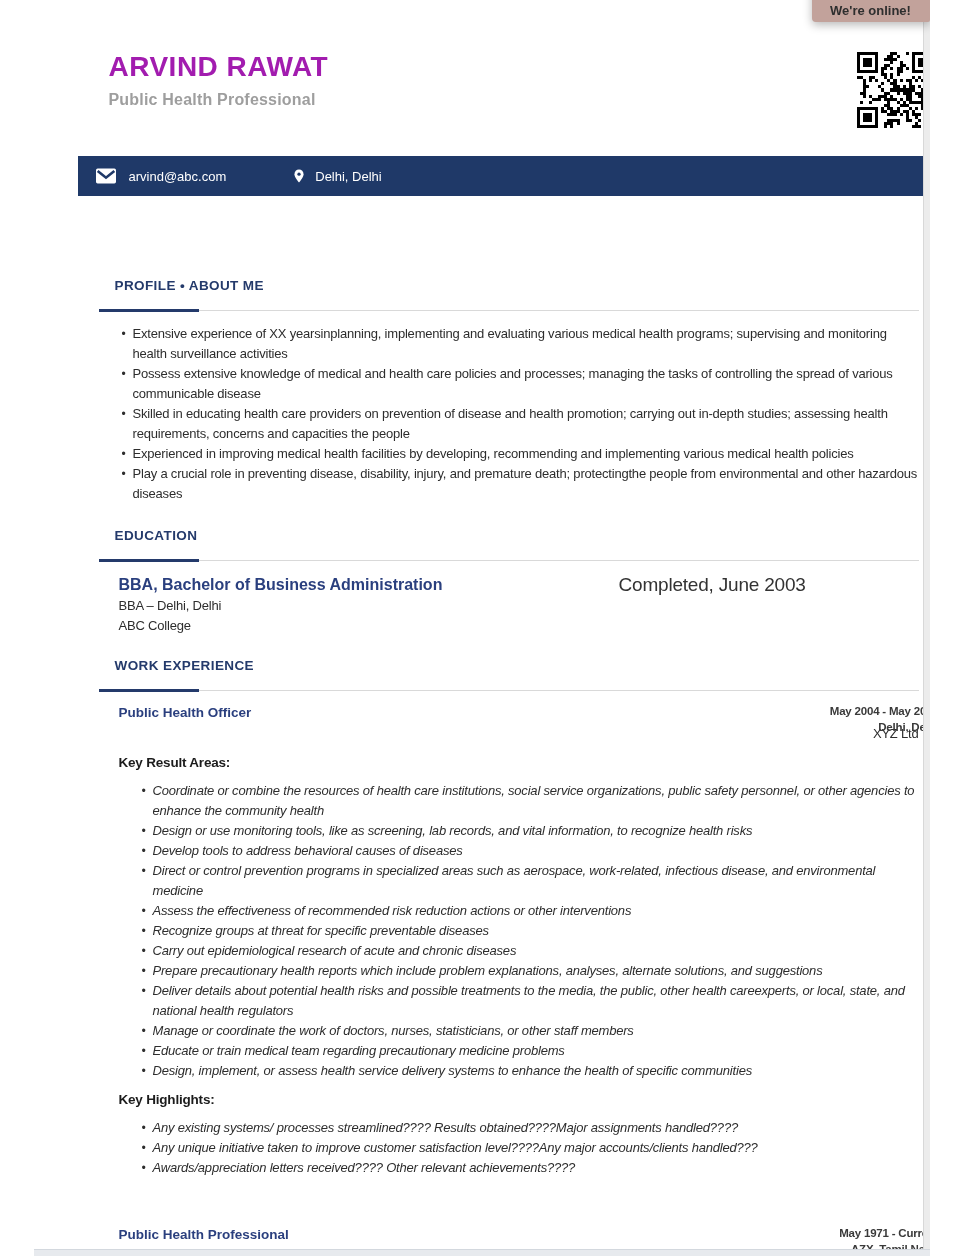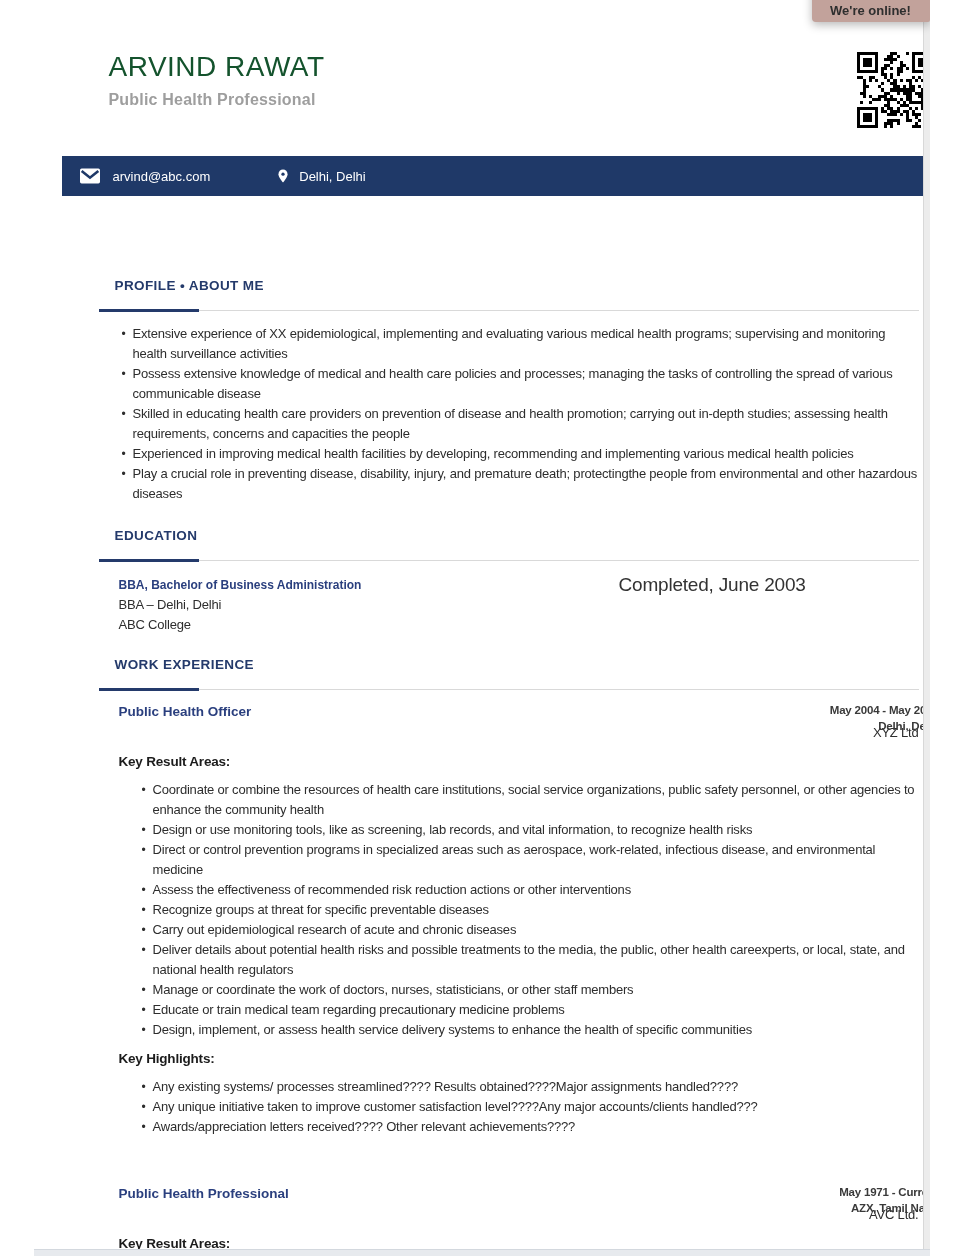--- a/index.html
+++ b/index.html
@@ -29,30 +29,30 @@
     position:absolute;top:-13px;right:0;width:118px;height:35px;
     background:#c2a29b;color:#2e2e2e;
     display:flex;align-items:flex-end;justify-content:center;
     font-size:13px;font-weight:bold;padding-bottom:4px;box-sizing:border-box;
     box-shadow:0 3px 10px rgba(0,0,0,.28);
     border-radius:0 0 2px 4px;cursor:pointer;z-index:10;
   }
   
   .header-text{position:absolute;left:75px;top:52px;}
   h1.name{
-    margin:0;font-size:28px;font-weight:normal;color:#14532d;letter-spacing:.5px;line-height:30px;
+    margin:0;font-size:28px;font-weight:bold;color:#a21caf;letter-spacing:.5px;line-height:30px;
   }
   .subtitle{
     margin-top:9px;font-size:16px;font-weight:bold;color:#9e9e9e;letter-spacing:.2px;
   }
   .qr{position:absolute;left:823px;top:52px;width:76px;height:76px;}
   .qr svg{width:76px;height:76px;display:block;}
   
   .contact-bar{
-    position:absolute;left:28px;top:156px;width:862px;height:40px;
+    position:absolute;left:44px;top:156px;width:862px;height:40px;
     background:#1f3968;color:#fff;display:flex;align-items:center;
     box-sizing:border-box;padding-left:18px;
   }
   .contact-item{display:flex;align-items:center;font-size:13px;}
   .contact-item .cicon{width:20px;height:16px;margin-right:13px;display:inline-flex;}
   .contact-item.loc{margin-left:66px;}
   .contact-item.loc .cicon{width:14px;height:18px;margin-right:9px;}
   
   .content{position:absolute;left:65px;top:262px;width:820px;color:#2d2d2d;}
   h2.sec-h{
@@ -62,30 +62,30 @@
   .sec-rule::before{content:"";position:absolute;left:0;right:0;top:1px;height:1px;background:#d9d9d9;}
   .sec-rule::after{content:"";position:absolute;left:0;top:0;width:100px;height:3px;background:#243a6b;}
   ul.bullets{list-style:none;margin:12px 0 0 23px;padding:0;}
   ul.bullets li{
     position:relative;padding-left:11px;font-size:13px;line-height:20px;letter-spacing:-.2px;
   }
   ul.bullets li::before{content:"•";position:absolute;left:0;top:0;font-size:12px;}
   section.edu{margin-top:24px;}
   .edu-block{margin:13px 0 0 20px;font-size:13px;line-height:20px;letter-spacing:-.2px;}
   .edu-row{position:relative;}
-  .item-title{font-size:12px;font-weight:bold;color:#2a3f7e;letter-spacing:0;}
+  .item-title{font-size:16px;font-weight:bold;color:#2a3f7e;letter-spacing:0;}
   .edu-completed{position:absolute;left:500px;top:0;font-size:19px;color:#333;font-weight:normal;letter-spacing:-.2px;}
   section.work{margin-top:22px;}
   .job{position:relative;margin:13px 0 0 20px;}
   .job.second{margin-top:49px;}
   .job-meta{position:absolute;right:-20px;top:-2px;text-align:right;font-size:11.5px;color:#3a3a3a;line-height:16px;letter-spacing:-.2px;font-weight:bold;}
   .job-title{margin:0;font-size:13.5px;font-weight:bold;color:#2a3f7e;line-height:16px;}
   .job-company{font-size:13px;line-height:20px;margin-top:3px;letter-spacing:-.2px;text-align:right;}
   .kra-label{margin-top:11px;font-size:13.5px;font-weight:bold;color:#1c1c1c;letter-spacing:-.2px;}
-  .job ul.bullets{margin:11px 0 0 23px;}
+  .job ul.bullets{margin:11px 0 0 23px;font-style:italic;}
 </style>
 </head>
 <body>
 
 <div class="page">
 
   <div class="chat-widget">
     <span>We're online!</span>
   </div>
 
@@ -315,21 +315,21 @@
       <span>Delhi, Delhi</span>
     </span>
   </div>
 
   <main class="content">
 
     <section>
       <h2 class="sec-h">PROFILE • ABOUT ME</h2>
       <div class="sec-rule"></div>
       <ul class="bullets">
-          <li>Extensive experience of XX epidemiological, implementing and evaluating various medical health programs; supervising and monitoring health surveillance activities</li>
+          <li>Extensive experience of XX yearsinplanning, implementing and evaluating various medical health programs; supervising and monitoring health surveillance activities</li>
           <li>Possess extensive knowledge of medical and health care policies and processes; managing the tasks of controlling the spread of various communicable disease</li>
           <li>Skilled in educating health care providers on prevention of disease and health promotion; carrying out in-depth studies; assessing health requirements, concerns and capacities the people</li>
           <li>Experienced in improving medical health facilities by developing, recommending and implementing various medical health policies</li>
           <li>Play a crucial role in preventing disease, disability, injury, and premature death; protectingthe people from environmental and other hazardous diseases</li>
         </ul>
     </section>
 
     <section class="edu">
       <h2 class="sec-h">EDUCATION</h2>
       <div class="sec-rule"></div>
@@ -351,24 +351,26 @@
         <div class="job-meta">
           <div>May 2004 - May 2009</div>
           <div>Delhi, Delhi</div>
         </div>
         <h3 class="job-title">Public Health Officer</h3>
         <div class="job-company">XYZ Ltd</div>
         <div class="kra-label">Key Result Areas:</div>
         <ul class="bullets">
             <li>Coordinate or combine the resources of health care institutions, social service organizations, public safety personnel, or other agencies to enhance the community health</li>
             <li>Design or use monitoring tools, like as screening, lab records, and vital information, to recognize health risks</li>
+            <li>Develop tools to address behavioral causes of diseases</li>
             <li>Direct or control prevention programs in specialized areas such as aerospace, work-related, infectious disease, and environmental medicine</li>
             <li>Assess the effectiveness of recommended risk reduction actions or other interventions</li>
             <li>Recognize groups at threat for specific preventable diseases</li>
             <li>Carry out epidemiological research of acute and chronic diseases</li>
+            <li>Prepare precautionary health reports which include problem explanations, analyses, alternate solutions, and suggestions</li>
             <li>Deliver details about potential health risks and possible treatments to the media, the public, other health careexperts, or local, state, and national health regulators</li>
             <li>Manage or coordinate the work of doctors, nurses, statisticians, or other staff members</li>
             <li>Educate or train medical team regarding precautionary medicine problems</li>
             <li>Design, implement, or assess health service delivery systems to enhance the health of specific communities</li>
           </ul>
         <div class="kra-label">Key Highlights:</div>
         <ul class="bullets">
             <li>Any existing systems/ processes streamlined???? Results obtained????Major assignments handled????</li>
             <li>Any unique initiative taken to improve customer satisfaction level????Any major accounts/clients handled???</li>
             <li>Awards/appreciation letters received???? Other relevant achievements????</li>

